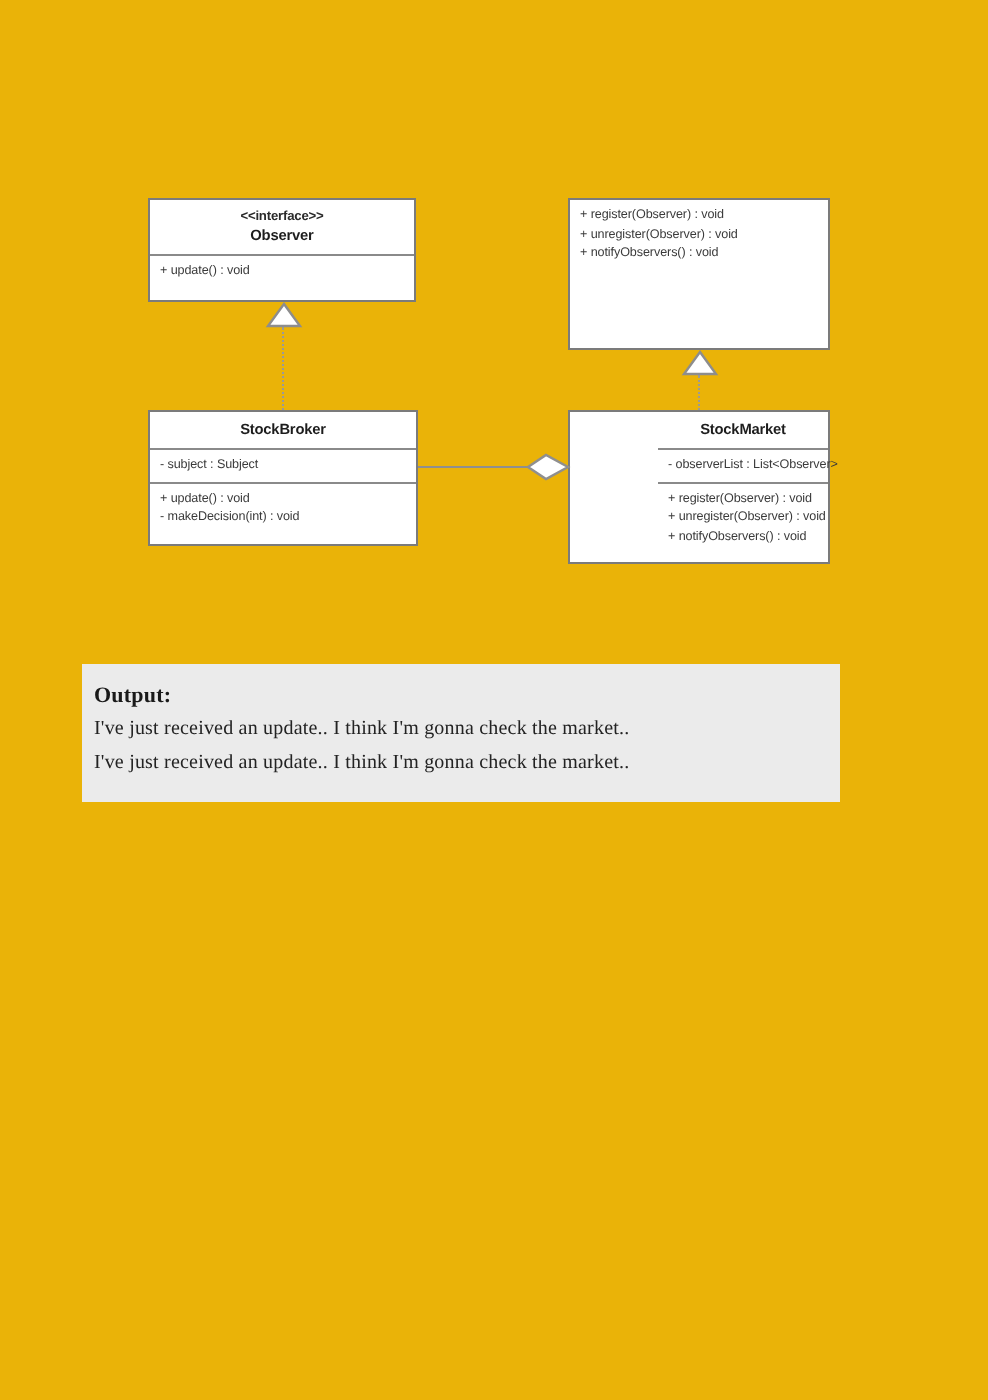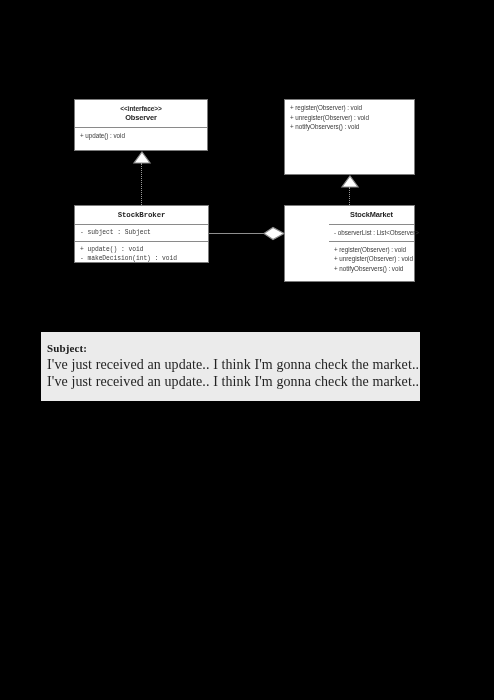--- a/index.html
+++ b/index.html
@@ -15,21 +15,21 @@
     overflow: hidden;
     font-family: "Liberation Sans", sans-serif;
     -webkit-font-smoothing: antialiased;
   }
 
   #page {
     position: absolute;
     left: 0; top: 0;
     width: 494px;
     height: 700px;
-    background: #000000;
+    background: #eab308;
   }
 
   
   .uml-box {
     position: absolute;
     box-sizing: border-box;
     border: 1px solid #7b7b7b;
     background: #ffffff;
   }
   .uml-compartment {
@@ -65,21 +65,21 @@
     font-size: 6.3px;
     color: #3a3a3a;
     line-height: 9.5px;
     letter-spacing: -0.05px;
     white-space: nowrap;
   }
 
   
   #box-observer    { left: 74px;  top: 99px;  width: 134px; height: 52px; }
   #box-subject     { left: 284px; top: 99px;  width: 131px; height: 76px; }
-  #box-stockbroker { left: 74px;  top: 205px; width: 135px; height: 58px; font-family: Liberation Mono, monospace; }
+  #box-stockbroker { left: 74px;  top: 205px; width: 135px; height: 68px; }
   #box-stockmarket { left: 284px; top: 205px; width: 131px; height: 77px; padding-left: 44px; }
 
   
   .connector {
     position: absolute;
     pointer-events: none;
   }
   
   .realize-line {
     position: absolute;
@@ -112,21 +112,21 @@
     font-family: "Liberation Serif", serif;
   }
   #output-title {
     font-size: 11px;
     font-weight: bold;
     color: #1a1a1a;
     line-height: 15px;
     letter-spacing: 0.1px;
   }
   .output-line {
-    font-size: 14px;
+    font-size: 10px;
     color: #232323;
     line-height: 17px;
     letter-spacing: 0.1px;
     white-space: nowrap;
   }
 </style>
 </head>
 <body>
 
 <div id="page">
@@ -185,18 +185,18 @@
   <svg class="connector" style="left:340px; top:175px;" width="20" height="13">
     <polygon points="10,1 18,12 2,12" fill="#ffffff" stroke="#8d8d8d" stroke-width="1.2"></polygon>
   </svg>
 
   <div id="assoc-line"></div>
   <svg class="connector" style="left:262px; top:225px;" width="26" height="17">
     <polygon points="2,8.5 11,2.5 22,8.5 11,14.5" fill="#ffffff" stroke="#8f8f8f" stroke-width="1.2"></polygon>
   </svg>
 
   <div id="output-panel">
-    <div id="output-title">Subject:</div>
+    <div id="output-title">Output:</div>
     <div class="output-line">I've just received an update.. I think I'm gonna check the market..</div>
     <div class="output-line">I've just received an update.. I think I'm gonna check the market..</div>
   </div>
 
 </div>
 
 </body></html>

